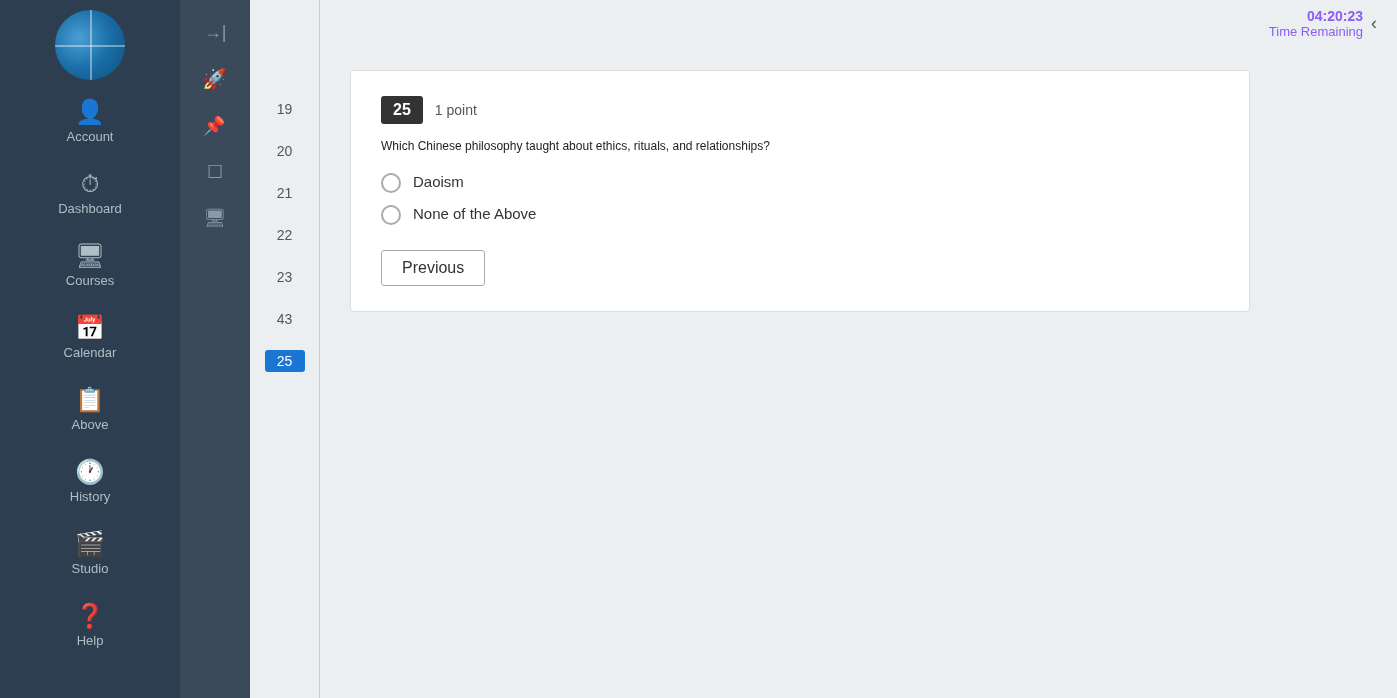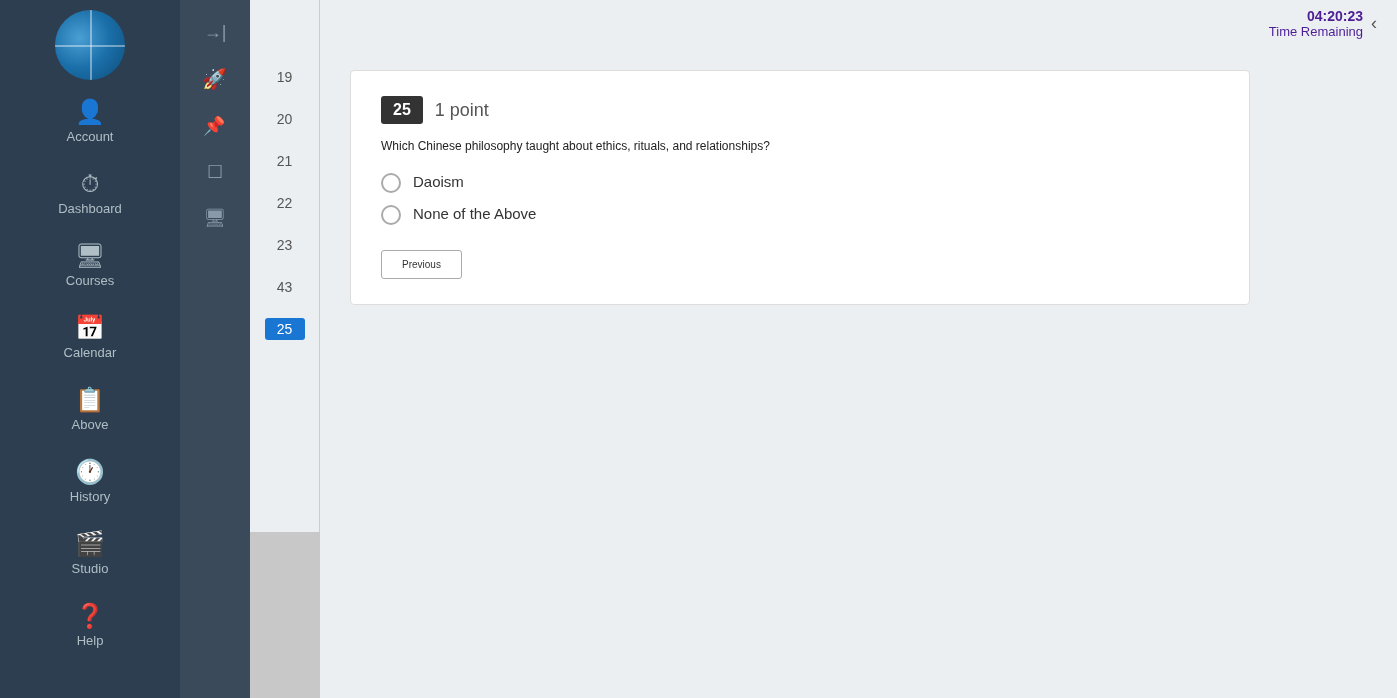--- a/index.html
+++ b/index.html
@@ -92,23 +92,23 @@
       cursor: pointer;
     }
 
     
     .sidebar-questions {
       width: 70px;
       background: #eceff1;
       display: flex;
       flex-direction: column;
       align-items: center;
-      padding-top: 56px;
+      padding-top: 88px;
       flex-shrink: 0;
-      height: 532px;
+      height: 698px;
       border-right: 1px solid #ccc;
     }
 
     .q-num {
       font-size: 14px;
       color: #555;
       margin: 10px 0;
       cursor: pointer;
       width: 40px;
       text-align: center;
@@ -139,21 +139,21 @@
       width: calc(100% - 0px);
       display: flex;
       justify-content: flex-end;
       align-items: center;
       padding: 8px 20px;
       background: #eceff1;
     }
 
     .time-remaining {
       font-size: 13px;
-      color: #4c1d95;
+      color: #8b5cf6;
       text-align: right;
     }
 
     .time-value {
       font-weight: bold;
       font-size: 14px;
     }
 
     .chevron-left {
       font-size: 18px;
@@ -183,21 +183,21 @@
       background: #333;
       color: #fff;
       font-size: 16px;
       font-weight: bold;
       padding: 5px 12px;
       border-radius: 3px;
       margin-right: 12px;
     }
 
     .question-points {
-      font-size: 18px;
+      font-size: 14px;
       color: #555;
     }
 
     .question-text {
       font-size: 12px;
       color: #222;
       margin-bottom: 20px;
     }
 
     .answer-options {
@@ -225,21 +225,21 @@
 
     .option-text {
       font-size: 15px;
       color: #333;
     }
 
     .btn-previous {
       background: #fff;
       border: 1px solid #aaa;
       padding: 8px 20px;
-      font-size: 10px;
+      font-size: 16px;
       border-radius: 3px;
       cursor: pointer;
       color: #333;
     }
   </style>
 </head>
 <body>
 
 <div class="sidebar-left">
   <div class="sidebar-globe"></div>

